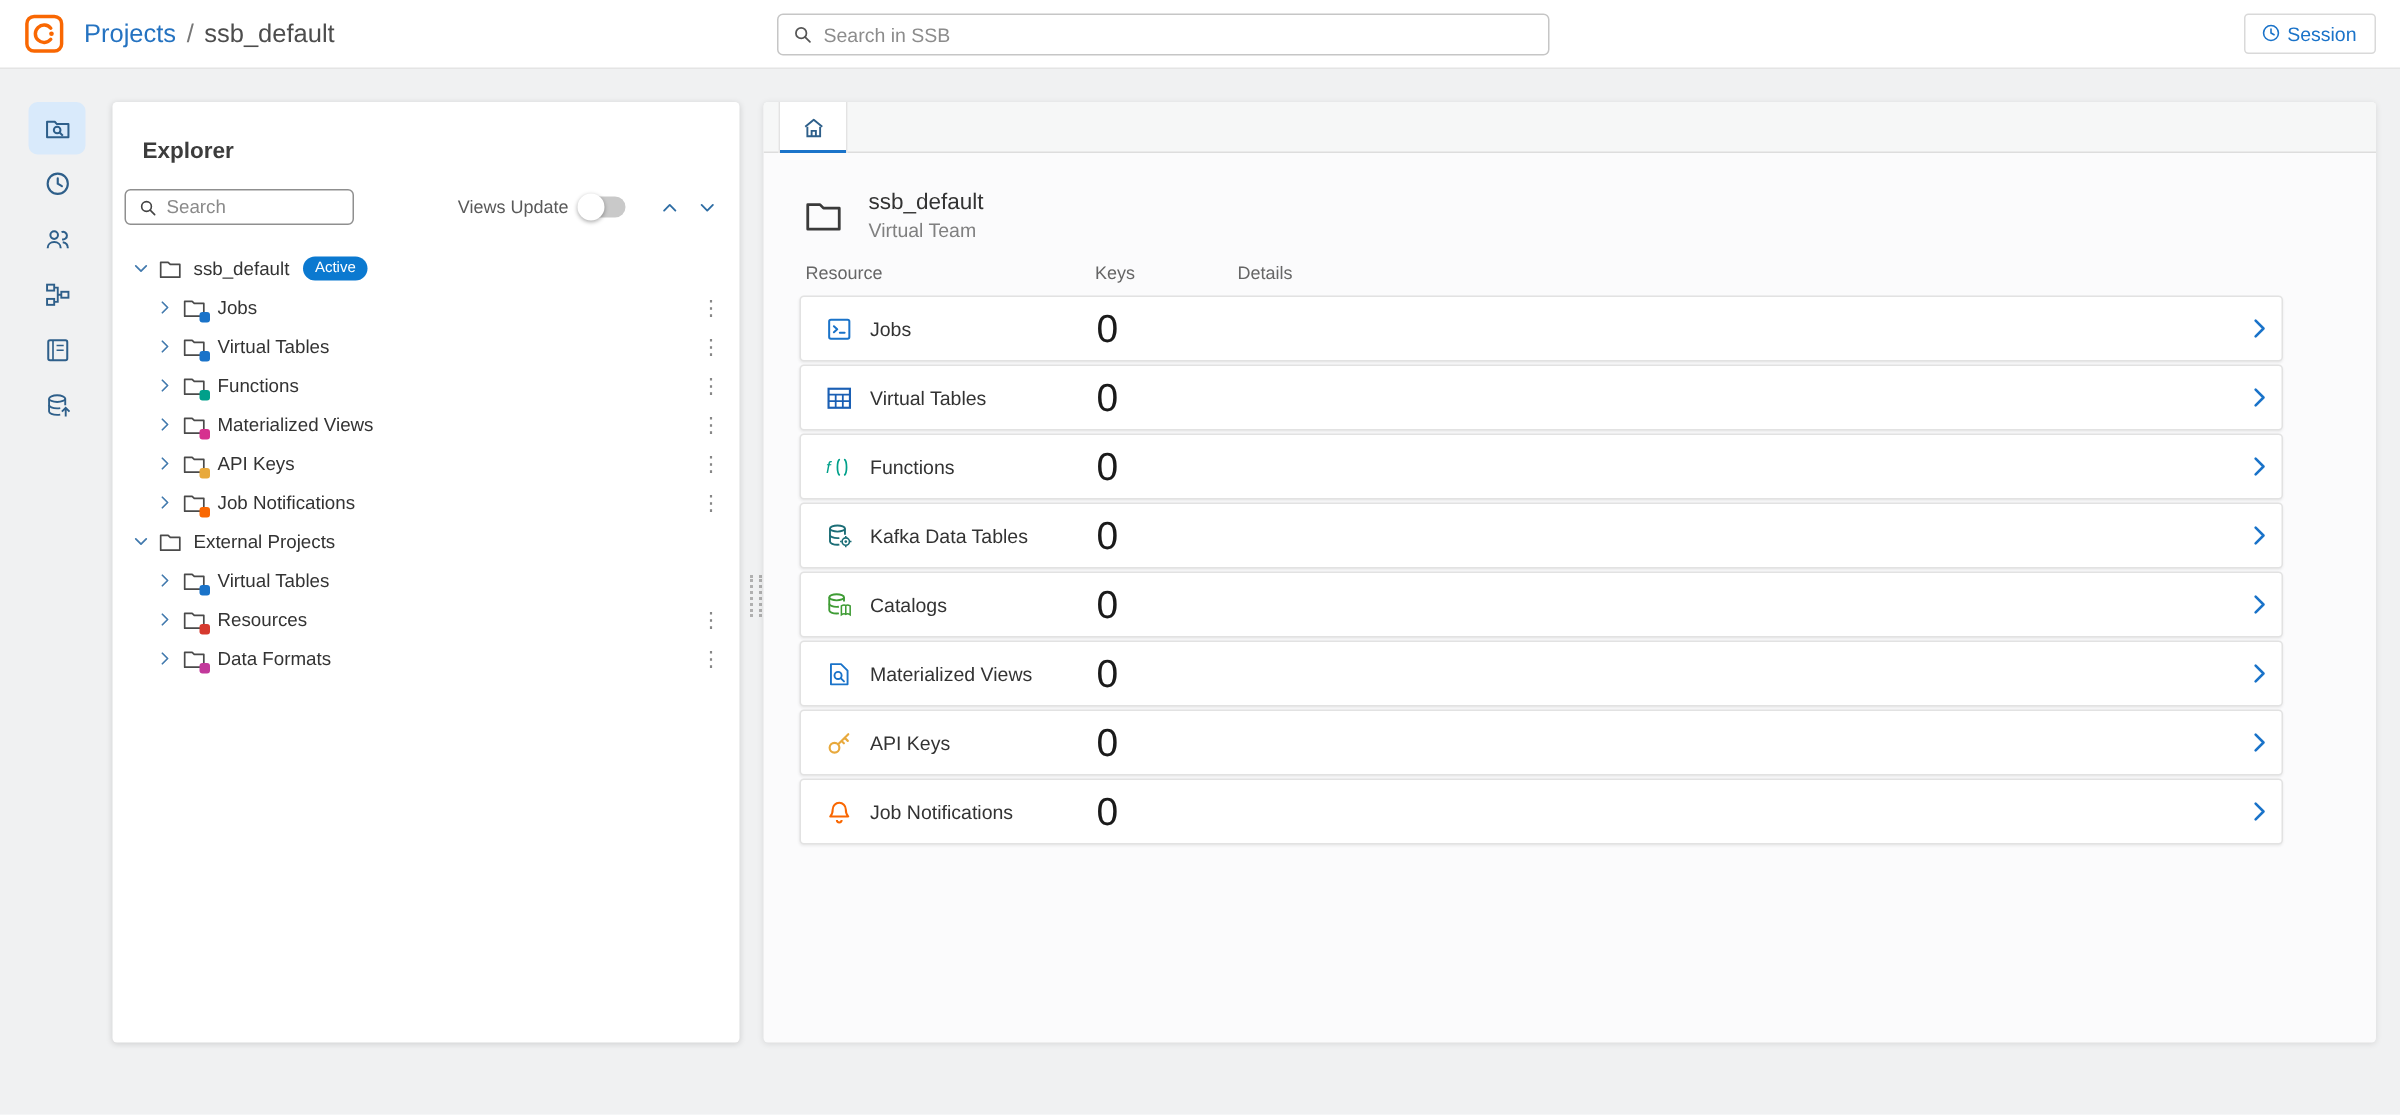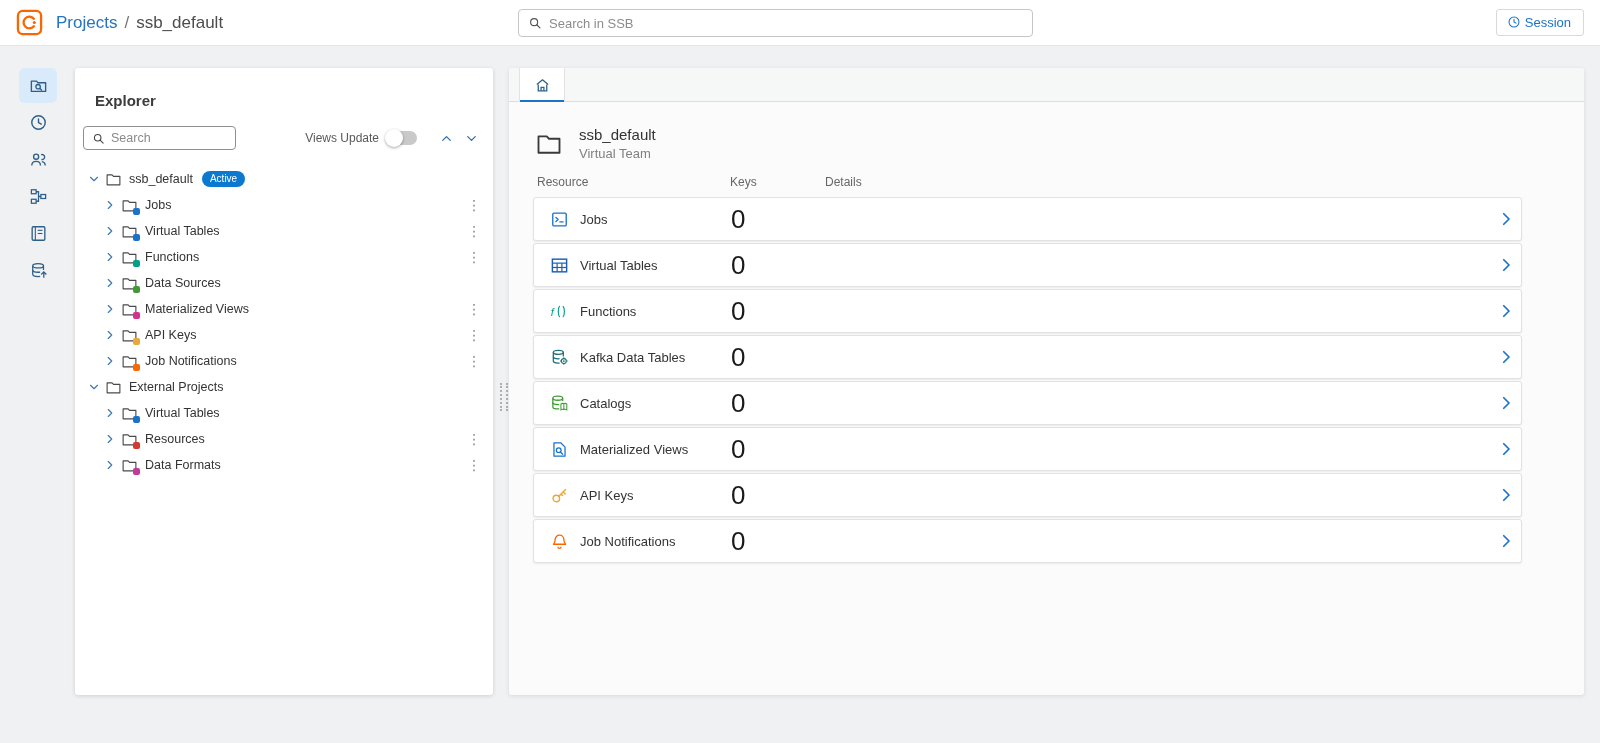--- a/index.html
+++ b/index.html
@@ -261,34 +261,20 @@
       <div class="tree-row level1">
         <span class="icon tree-chevron">
           <svg viewBox="0 0 24 24">
             <path d="M9 6 l6 6 -6 6" fill="none" stroke="currentColor" stroke-width="2" stroke-linecap="round" stroke-linejoin="round"></path>
           </svg>
         </span>
         <span class="icon tree-folder">
           <svg viewBox="0 0 24 24">
             <path d="M3 5.5 h7 l2 2 h9 v12 H3 z" fill="none" stroke="currentColor" stroke-width="1.6" stroke-linejoin="round"></path>
           </svg>
-          <span class="deco" style="background: rgb(63, 156, 53);"></span>
-        </span>
-        <span class="tree-label">Data Sources</span>
-      </div>
-      <div class="tree-row level1">
-        <span class="icon tree-chevron">
-          <svg viewBox="0 0 24 24">
-            <path d="M9 6 l6 6 -6 6" fill="none" stroke="currentColor" stroke-width="2" stroke-linecap="round" stroke-linejoin="round"></path>
-          </svg>
-        </span>
-        <span class="icon tree-folder">
-          <svg viewBox="0 0 24 24">
-            <path d="M3 5.5 h7 l2 2 h9 v12 H3 z" fill="none" stroke="currentColor" stroke-width="1.6" stroke-linejoin="round"></path>
-          </svg>
           <span class="deco" style="background: rgb(214, 48, 143);"></span>
         </span>
         <span class="tree-label">Materialized Views</span>
         <span class="tree-kebab">⋮</span>
       </div>
       <div class="tree-row level1">
         <span class="icon tree-chevron">
           <svg viewBox="0 0 24 24">
             <path d="M9 6 l6 6 -6 6" fill="none" stroke="currentColor" stroke-width="2" stroke-linecap="round" stroke-linejoin="round"></path>
           </svg>

